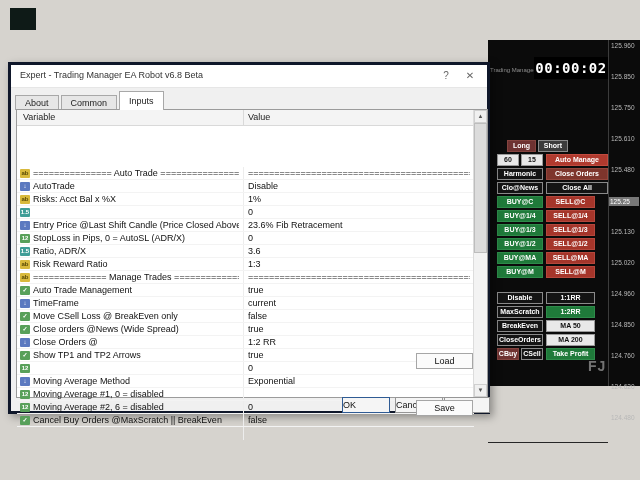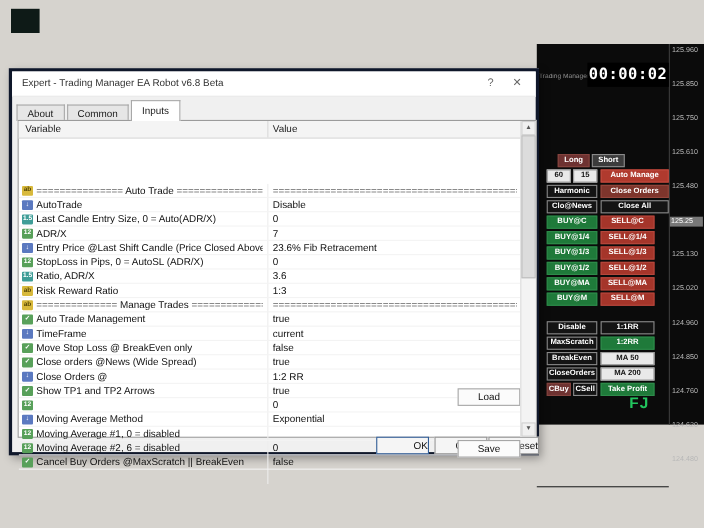--- a/index.html
+++ b/index.html
@@ -13,21 +13,21 @@
   
   .chart { position:absolute; left:488px; top:40px; width:152px; height:346px; background:#0b0b0b; }
   .axis-line { position:absolute; left:120px; top:0; width:1px; height:100%; background:#3c3c3c; }
   .chart-bottom-line { position:absolute; left:0; top:402px; width:120px; height:1px; background:#262626; }
   .panel-title { position:absolute; left:2px; top:27px; width:44px; font-size:6px; color:#8f8f8f; white-space:nowrap; overflow:hidden; }
   .timer { position:absolute; left:46px; top:17px; width:74px; height:22px; background:#000; color:#ffffff;
            font-family:"DejaVu Sans Mono", monospace; font-size:14px; font-weight:bold; text-align:center;
            line-height:22px; letter-spacing:.5px; }
   .price { position:absolute; left:123px; width:28px; font-size:6.5px; color:#b8b8b8; white-space:nowrap; }
   .price.cur { left:121px; background:#787878; color:#fff; padding:1px 1px; }
-  .fj-logo { position:absolute; left:84px; top:318px; font-size:14px; font-weight:bold; color:#22c55e; letter-spacing:1px; }
+  .fj-logo { position:absolute; left:100px; top:318px; font-size:14px; font-weight:bold; color:#737373; letter-spacing:1px; }
 
   .pbtn { position:absolute; height:12px; line-height:10px; font-size:7px; font-weight:bold; text-align:center;
           color:#fff; border:1px solid #6a6a6a; box-sizing:border-box; overflow:hidden; white-space:nowrap; cursor:default; }
   .pbtn.g  { background:#1f7a3a; border-color:#2e8b4a; }
   .pbtn.r  { background:#a5352a; border-color:#b5473c; }
   .pbtn.am { background:#b03a2e; border-color:#c24b3f; }
   .pbtn.dr { background:#7e352c; border-color:#94463c; }
   .pbtn.k  { background:#141414; border-color:#8a8a8a; }
   .pbtn.w  { background:#e9e9e9; color:#111; border-color:#9a9a9a; }
   .pbtn.maroon { background:#6e3231; border-color:#84443f; }
@@ -73,21 +73,21 @@
   .sb-btn { position:absolute; left:0; width:13px; height:13px; background:#f0f0f0; border:1px solid #cfcfcf;
             box-sizing:border-box; font-size:6px; color:#555; text-align:center; line-height:11px; }
   .sb-up { top:0; } .sb-down { bottom:0; }
   .sb-thumb { position:absolute; left:0; top:13px; width:13px; height:130px; background:#dcdcdc; border:1px solid #bdbdbd; box-sizing:border-box; }
 
   .side-btn { position:absolute; width:57px; height:16px; background:#fbfbfb; border:1px solid #a6a6a6;
               font-size:9px; color:#111; text-align:center; line-height:14px; box-sizing:border-box; z-index:3; }
   .btn-load { left:399px; top:243px; } .btn-save { left:399px; top:264px;margin-top:26px; }
 
   .foot-btn { position:absolute; top:332px; height:16px; background:#f5f5f5; border:1px solid #969696;
-              font-size:9px; color:#111; text-align:right; line-height:14px; box-sizing:border-box; }
+              font-size:9px; color:#111; text-align:left; line-height:14px; box-sizing:border-box; }
   .btn-ok { left:331px; width:48px; border:1px solid #2f5b94; }
   .btn-cancel { left:384px; width:48px; }
   .btn-reset { left:433px; width:46px; }
 </style>
 </head>
 <body>
 
 <div class="screen">
 
   <div class="corner-block"></div>
@@ -188,28 +188,27 @@
             <span class="ic ic-str">ab</span>
             <span class="cell-var">=============== Auto Trade ===============</span>
             <span class="cell-val">===========================================</span>
           </div>
         <div class="trow">
             <span class="ic ic-enum">↓</span>
             <span class="cell-var">AutoTrade</span>
             <span class="cell-val">Disable</span>
           </div>
         <div class="trow">
+            <span class="ic ic-str">ab</span>
+            <span class="cell-var">Risks: Acct Bal x %X</span>
+            <span class="cell-val">1%</span>
+          </div>
+        <div class="trow">
             <span class="ic ic-dbl">1.5</span>
-            <span class="cell-var">Last Candle Entry Size, 0 = Auto(ADR/X)</span>
             <span class="cell-val">0</span>
-          </div>
-        <div class="trow">
-            <span class="ic ic-int">12</span>
-            <span class="cell-var">ADR/X</span>
-            <span class="cell-val">7</span>
           </div>
         <div class="trow">
             <span class="ic ic-enum">↓</span>
             <span class="cell-var">Entry Price @Last Shift Candle (Price Closed Above/Below...</span>
             <span class="cell-val">23.6% Fib Retracement</span>
           </div>
         <div class="trow">
             <span class="ic ic-int">12</span>
             <span class="cell-var">StopLoss in Pips, 0 = AutoSL (ADR/X)</span>
             <span class="cell-val">0</span>
@@ -234,21 +233,21 @@
             <span class="cell-var">Auto Trade Management</span>
             <span class="cell-val">true</span>
           </div>
         <div class="trow">
             <span class="ic ic-enum">↓</span>
             <span class="cell-var">TimeFrame</span>
             <span class="cell-val">current</span>
           </div>
         <div class="trow">
             <span class="ic ic-bool">✓</span>
-            <span class="cell-var">Move Stop Loss @ BreakEven only</span>
+            <span class="cell-var">Move CSell Loss @ BreakEven only</span>
             <span class="cell-val">false</span>
           </div>
         <div class="trow">
             <span class="ic ic-bool">✓</span>
             <span class="cell-var">Close orders @News (Wide Spread)</span>
             <span class="cell-val">true</span>
           </div>
         <div class="trow">
             <span class="ic ic-enum">↓</span>
             <span class="cell-var">Close Orders @</span>

